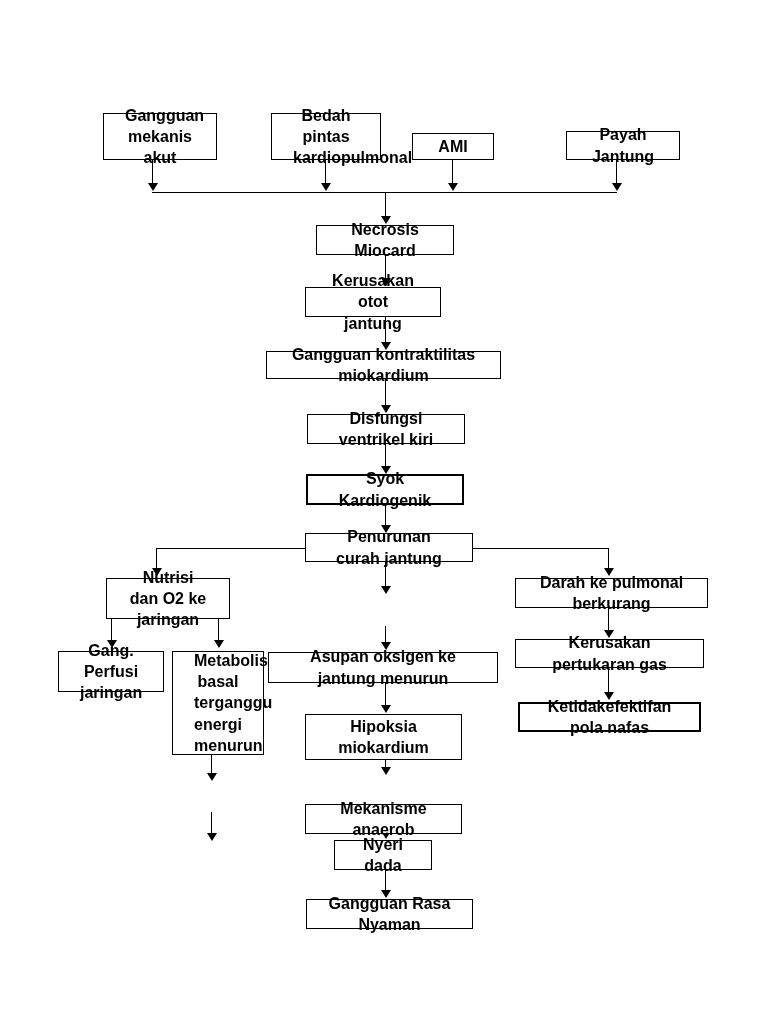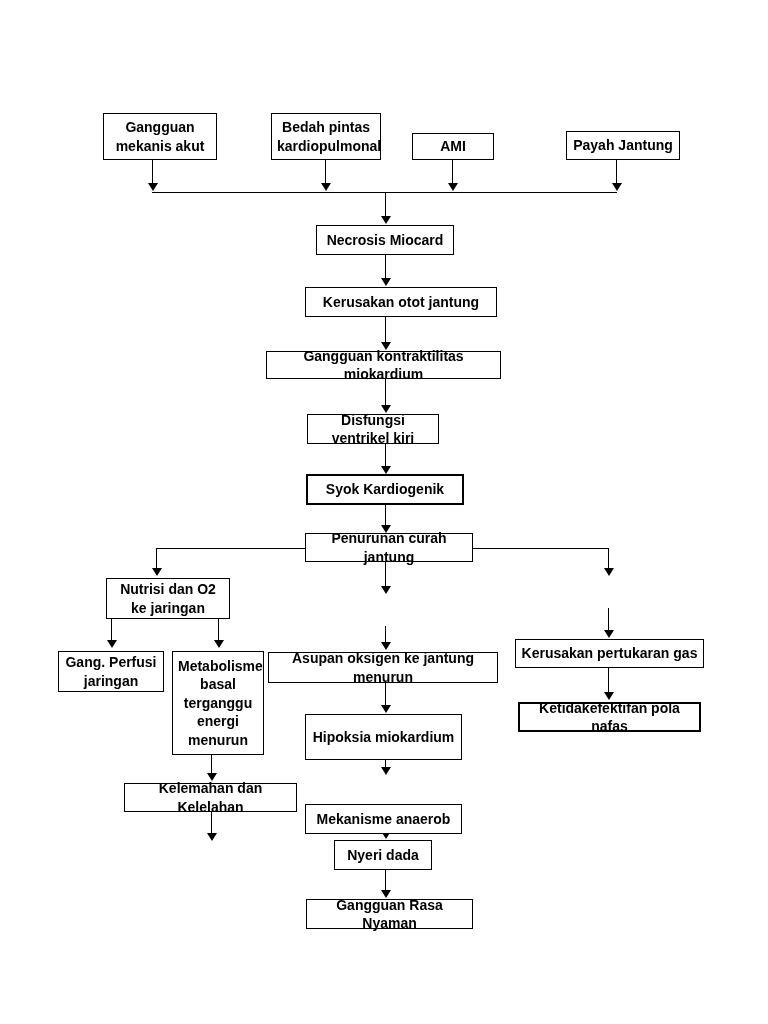--- a/index.html
+++ b/index.html
@@ -22,23 +22,23 @@
     position: absolute;
     box-sizing: border-box;
     background: #ffffff;
     border: 1px solid #000000;
     display: flex;
     align-items: center;
     justify-content: center;
     text-align: center;
     color: #000000;
     font-weight: bold;
-    font-size: 14px;
+    font-size: 16px;
     line-height: 1.32;
-    padding: 2px 5px;
+    padding: 2px 21px;
     z-index: 3;
   }
   .node.emph {
     border-width: 2px;
   }
   .node .label {
     display: block;
     width: 100%;
   }
   
@@ -104,33 +104,33 @@
 
   <div class="vline thin" style="left:385px; top:192px; height:25px;"></div>
   <div class="arrowhead" style="left:381px; top:216px;"></div>
 
   <div class="node" style="left:316px; top:225px; width:138px; height:30px;">
     <span class="label">Necrosis Miocard</span>
   </div>
   <div class="vline" style="left:385px; top:255px; height:25px;"></div>
   <div class="arrowhead" style="left:381px; top:278px;"></div>
 
-  <div class="node" style="left:305px; top:287px; width:192px; height:30px;">
+  <div class="node" style="left:305px; top:287px; width:136px; height:30px;">
     <span class="label">Kerusakan otot jantung</span>
   </div>
   <div class="vline" style="left:385px; top:317px; height:27px;"></div>
   <div class="arrowhead" style="left:381px; top:342px;"></div>
 
   <div class="node" style="left:266px; top:351px; width:235px; height:28px;">
     <span class="label">Gangguan kontraktilitas miokardium</span>
   </div>
   <div class="vline" style="left:385px; top:379px; height:28px;"></div>
   <div class="arrowhead" style="left:381px; top:405px;"></div>
 
-  <div class="node" style="left:307px; top:414px; width:132px; height:30px;">
+  <div class="node" style="left:307px; top:414px; width:158px; height:30px;">
     <span class="label">Disfungsi ventrikel kiri</span>
   </div>
   <div class="vline" style="left:385px; top:444px; height:24px;"></div>
   <div class="arrowhead" style="left:381px; top:466px;"></div>
 
   <div class="node emph" style="left:306px; top:474px; width:158px; height:31px;">
     <span class="label">Syok Kardiogenik</span>
   </div>
   <div class="vline" style="left:385px; top:505px; height:22px;"></div>
   <div class="arrowhead" style="left:381px; top:525px;"></div>
@@ -164,23 +164,20 @@
     <span class="label">Gang. Perfusi jaringan</span>
   </div>
 
   <div class="node" style="left:172px; top:651px; width:92px; height:104px;">
     <span class="label">Metabolisme basal terganggu energi menurun</span>
   </div>
 
   <div class="vline" style="left:211px; top:755px; height:20px;"></div>
   <div class="arrowhead" style="left:207px; top:773px;"></div>
 
-  <div class="node" style="left:124px; top:783px; width:173px; height:29px;">
-    <span class="label">Kelemahan dan Kelelahan</span>
-  </div>
 
   <div class="vline" style="left:211px; top:812px; height:23px;"></div>
   <div class="arrowhead" style="left:207px; top:833px;"></div>
 
 
   <div class="vline" style="left:385px; top:626px; height:18px;"></div>
   <div class="arrowhead" style="left:381px; top:642px;"></div>
 
   <div class="node" style="left:268px; top:652px; width:230px; height:31px;">
     <span class="label">Asupan oksigen ke jantung menurun</span>
@@ -203,20 +200,23 @@
   <div class="node" style="left:334px; top:840px; width:98px; height:30px;">
     <span class="label">Nyeri dada</span>
   </div>
   <div class="vline" style="left:385px; top:870px; height:22px;"></div>
   <div class="arrowhead" style="left:381px; top:890px;"></div>
 
   <div class="node" style="left:306px; top:899px; width:167px; height:30px;">
     <span class="label">Gangguan Rasa Nyaman</span>
   </div>
 
+  <div class="node" style="left:515px; top:578px; width:193px; height:30px;">
+    <span class="label">Darah ke pulmonal berkurang</span>
+  </div>
   <div class="vline" style="left:608px; top:608px; height:24px;"></div>
   <div class="arrowhead" style="left:604px; top:630px;"></div>
 
   <div class="node" style="left:515px; top:639px; width:189px; height:29px;">
     <span class="label">Kerusakan pertukaran gas</span>
   </div>
   <div class="vline" style="left:608px; top:668px; height:26px;"></div>
   <div class="arrowhead" style="left:604px; top:692px;"></div>
 
   <div class="node emph" style="left:518px; top:702px; width:183px; height:30px;">

